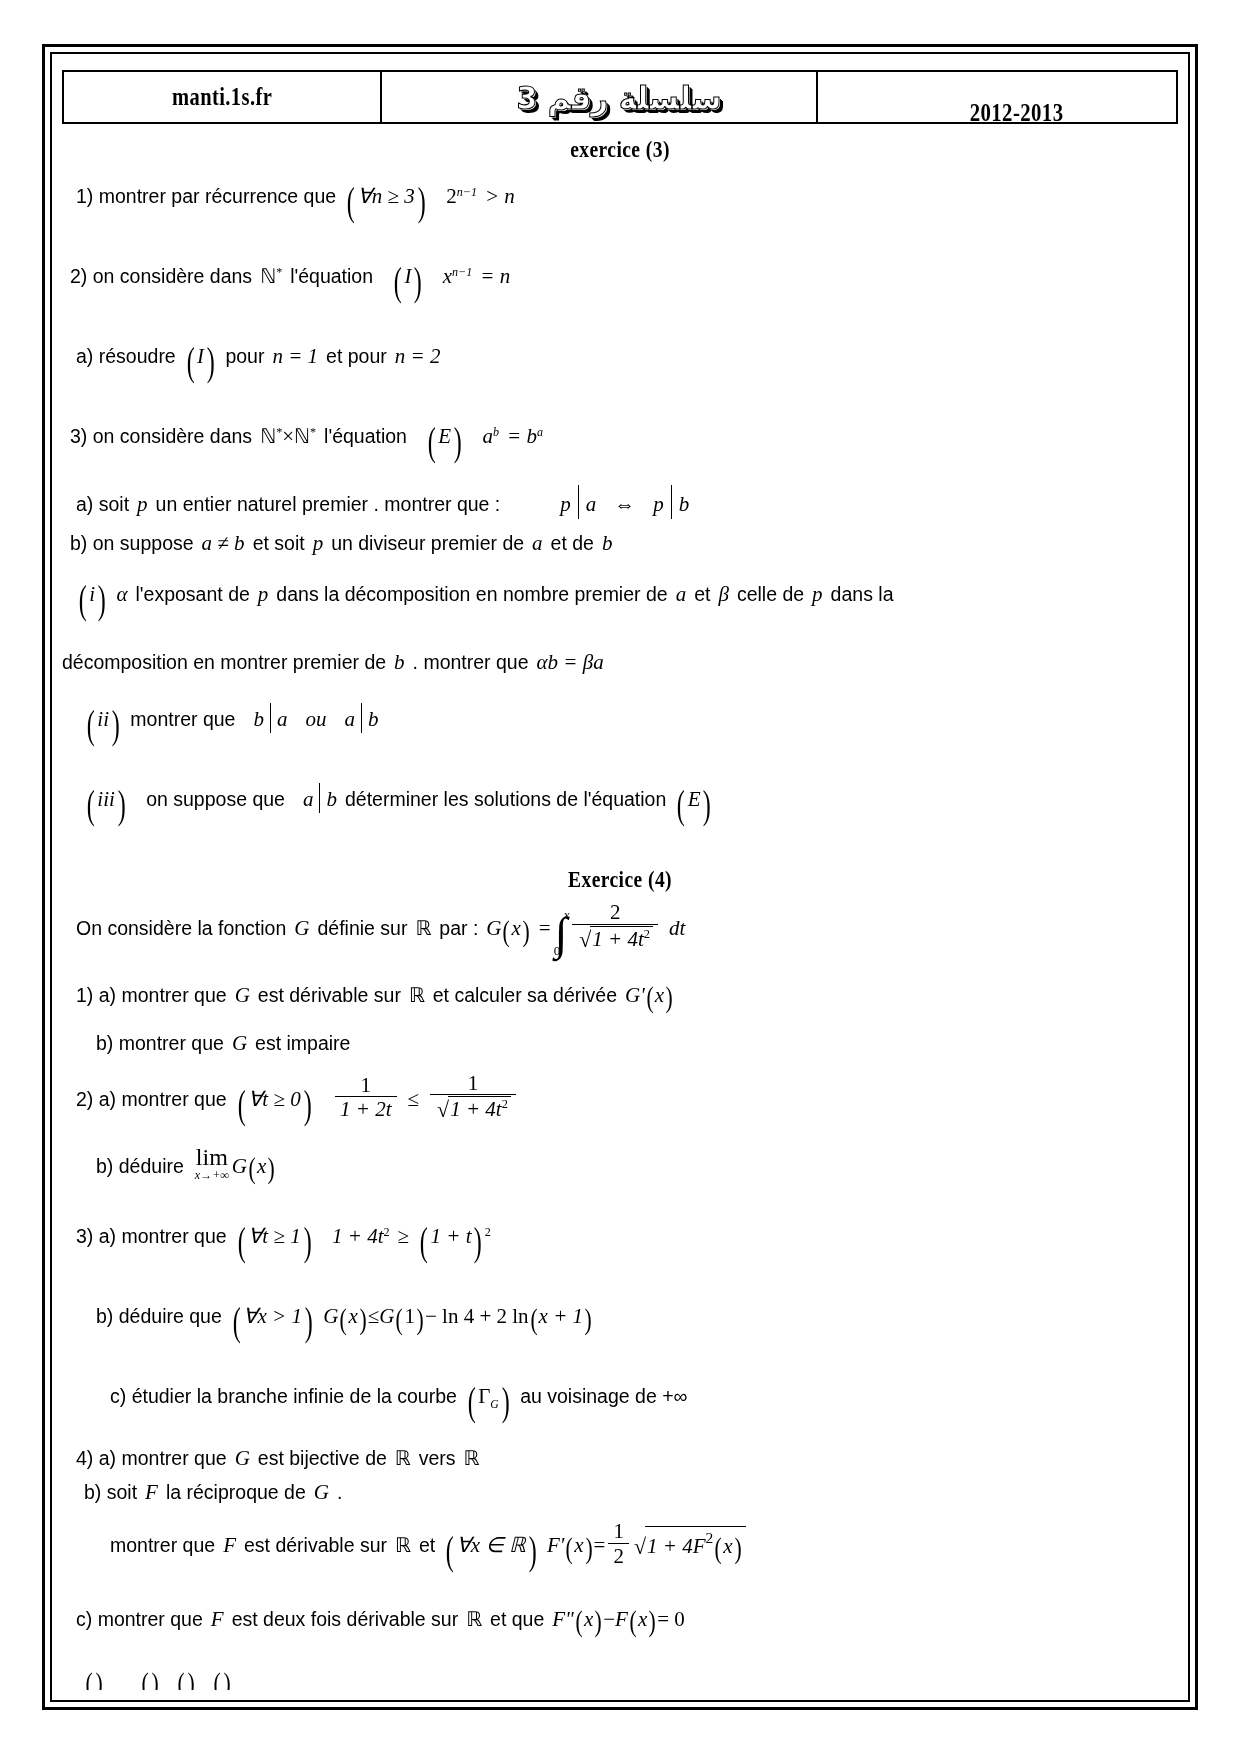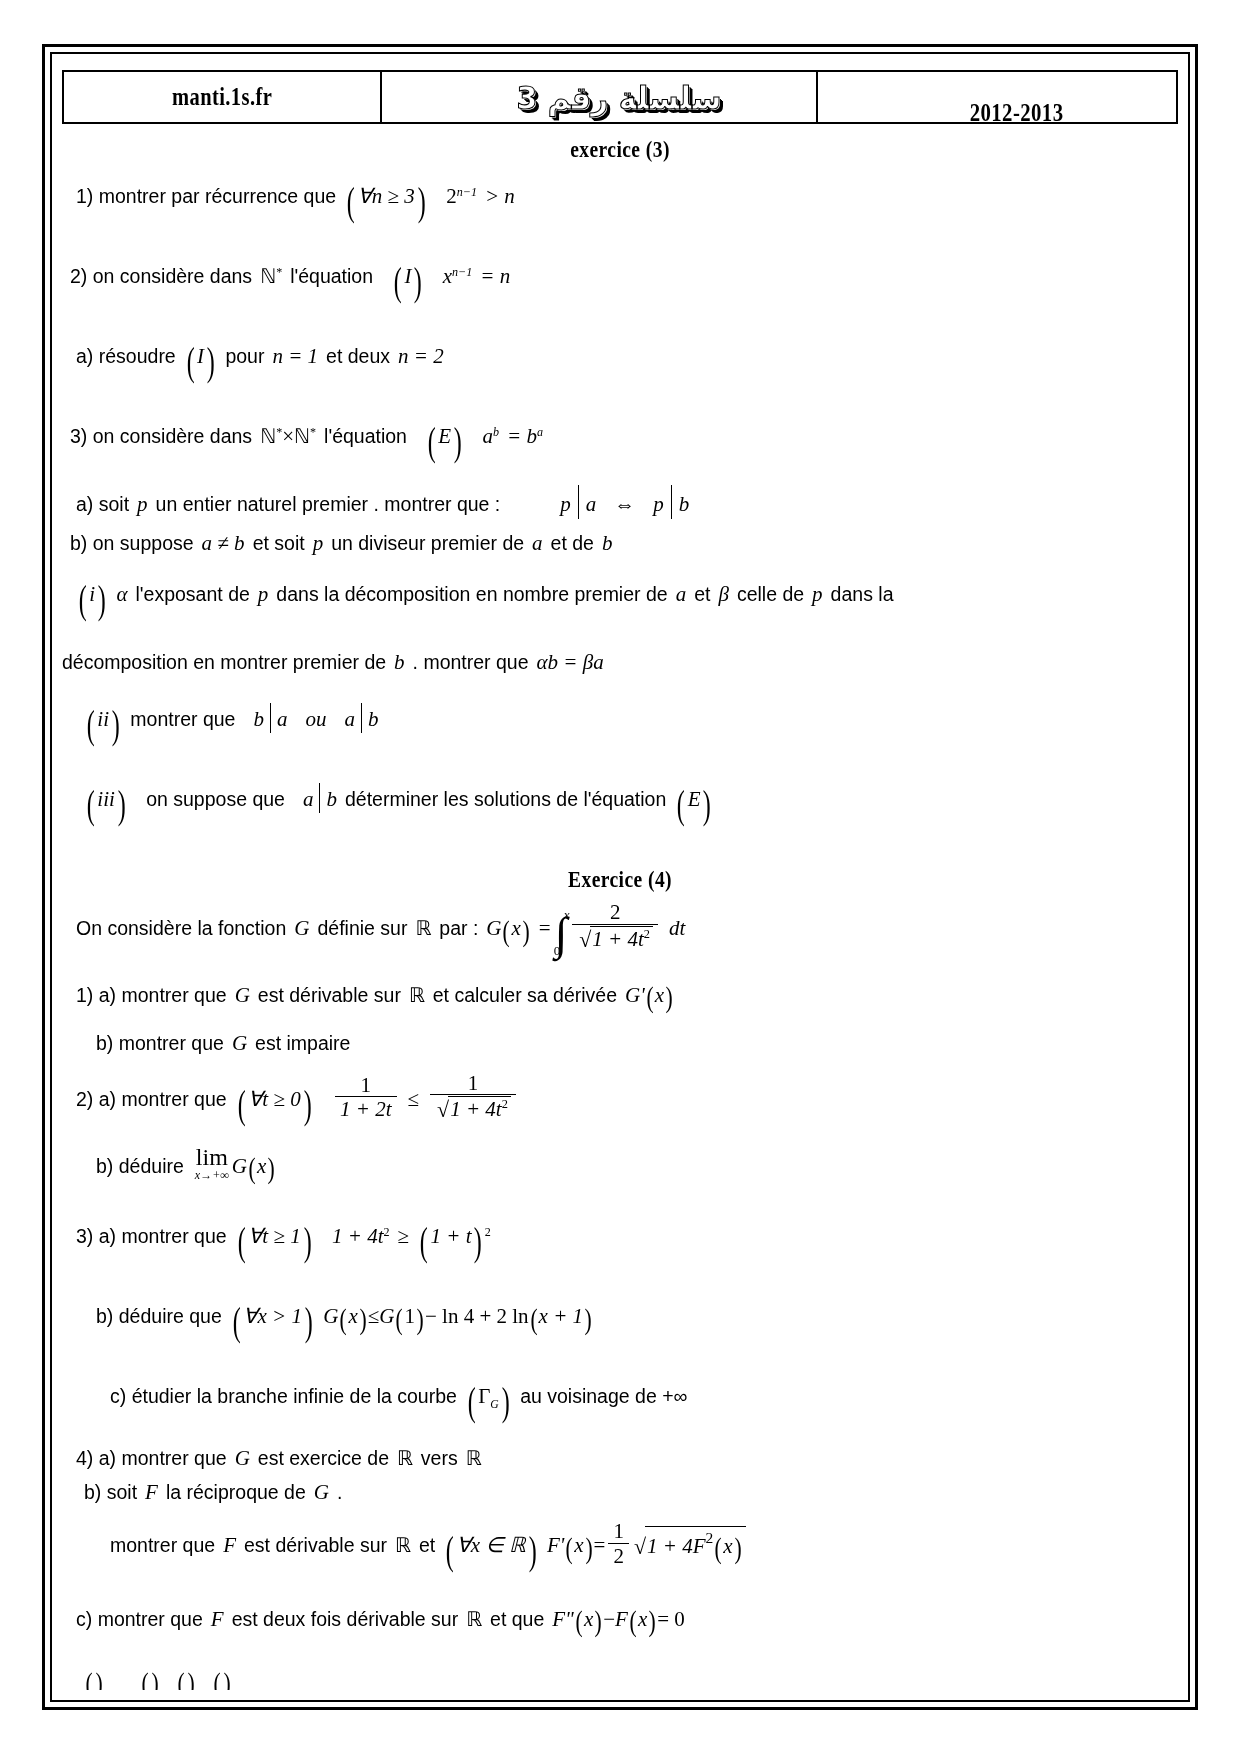--- a/index.html
+++ b/index.html
@@ -240,21 +240,21 @@
 
       <div class="line ind1 tall">
         <span>1)   montrer par récurrence que</span><span class="sp"></span><span class="parenbig">(</span><span class="mi">∀n ≥ 3</span><span class="parenbig">)</span><span class="sp2"></span><span class="mn">2</span><span class="sup">n−1</span><span class="sp"></span><span class="mi">&gt; n</span>
       </div>
 
       <div class="line ind0 tall">
         <span>2) on considère dans</span><span class="sp"></span><span class="bb">ℕ</span><span class="supn">*</span><span class="sp"></span><span>l'équation</span><span class="sp2"></span><span class="parenbig">(</span><span class="mi">I</span><span class="parenbig">)</span><span class="sp2"></span><span class="mi">x</span><span class="sup">n−1</span><span class="sp"></span><span class="mi">= n</span>
       </div>
 
       <div class="line ind1 tall">
-        <span>a)   résoudre</span><span class="sp"></span><span class="parenbig">(</span><span class="mi">I</span><span class="parenbig">)</span><span class="sp"></span><span>pour</span><span class="sp"></span><span class="mi">n = 1</span><span class="sp"></span><span>et deux</span><span class="sp"></span><span class="mi">n = 2</span>
+        <span>a)   résoudre</span><span class="sp"></span><span class="parenbig">(</span><span class="mi">I</span><span class="parenbig">)</span><span class="sp"></span><span>pour</span><span class="sp"></span><span class="mi">n = 1</span><span class="sp"></span><span>et pour</span><span class="sp"></span><span class="mi">n = 2</span>
       </div>
 
 
       <div class="line ind0 tall">
         <span>3) on considère dans</span><span class="sp"></span><span class="bb">ℕ</span><span class="supn">*</span><span class="mn">×</span><span class="bb">ℕ</span><span class="supn">*</span><span class="sp"></span><span>l'équation</span><span class="sp2"></span><span class="parenbig">(</span><span class="mi">E</span><span class="parenbig">)</span><span class="sp2"></span><span class="mi">a</span><span class="sup">b</span><span class="sp"></span><span class="mi">= b</span><span class="sup">a</span>
       </div>
 
       <div class="line ind1 tall">
         <span>a)   soit</span><span class="sp"></span><span class="mi">p</span><span class="sp"></span><span>un entier naturel premier .   montrer que :</span><span class="sp4"></span><span class="mi">p</span><span class="vbar"></span><span class="mi">a</span><span class="sp2"></span><span class="mn">⇔</span><span class="sp2"></span><span class="mi">p</span><span class="vbar"></span><span class="mi">b</span>
       </div>
@@ -307,21 +307,21 @@
 
       <div class="line ind3 tall">
         <span>b) déduire que</span><span class="sp"></span><span class="parenbig">(</span><span class="mi">∀x &gt; 1</span><span class="parenbig">)</span><span class="sp"></span><span class="mi">G</span><span class="paren">(</span><span class="mi">x</span><span class="paren">)</span><span class="mn">≤</span><span class="mi">G</span><span class="paren">(</span><span class="mn">1</span><span class="paren">)</span><span class="mn">− ln 4 + 2 ln</span><span class="paren">(</span><span class="mi">x + 1</span><span class="paren">)</span>
       </div>
 
       <div class="line ind4 tall">
         <span>c) étudier la branche infinie de la courbe</span><span class="sp"></span><span class="parenbig">(</span><span class="mn">Γ</span><span class="sub">G</span><span class="parenbig">)</span><span class="sp"></span><span>au voisinage de +∞</span>
       </div>
 
       <div class="line ind1">
-        <span>4) a)  montrer que</span><span class="sp"></span><span class="mi">G</span><span class="sp"></span><span>est exercice de</span><span class="sp"></span><span class="bb">ℝ</span><span class="sp"></span><span>vers</span><span class="sp"></span><span class="bb">ℝ</span>
+        <span>4) a)  montrer que</span><span class="sp"></span><span class="mi">G</span><span class="sp"></span><span>est bijective de</span><span class="sp"></span><span class="bb">ℝ</span><span class="sp"></span><span>vers</span><span class="sp"></span><span class="bb">ℝ</span>
       </div>
 
       <div class="line ind2">
         <span>b) soit</span><span class="sp"></span><span class="mi">F</span><span class="sp"></span><span>la réciproque de</span><span class="sp"></span><span class="mi">G</span><span class="sp"></span><span>.</span>
       </div>
 
       <div class="line ind4" style="margin-top:14px;margin-bottom:16px;">
         <span>montrer que</span><span class="sp"></span><span class="mi">F</span><span class="sp"></span><span>est dérivable sur</span><span class="sp"></span><span class="bb">ℝ</span><span class="sp"></span><span>et</span><span class="sp"></span><span class="parenbig">(</span><span class="mi">∀x ∈ ℝ</span><span class="parenbig">)</span><span class="sp"></span><span class="mi">F'</span><span class="paren">(</span><span class="mi">x</span><span class="paren">)</span><span class="mn">=</span><span class="frac"><span class="num mn">1</span><span class="den mn">2</span></span><span class="rad radbig"><span class="sign">√</span><span class="body"><span class="mi">1 + 4F</span><span class="supn">2</span><span class="paren">(</span><span class="mi">x</span><span class="paren">)</span></span></span>
       </div>
 

